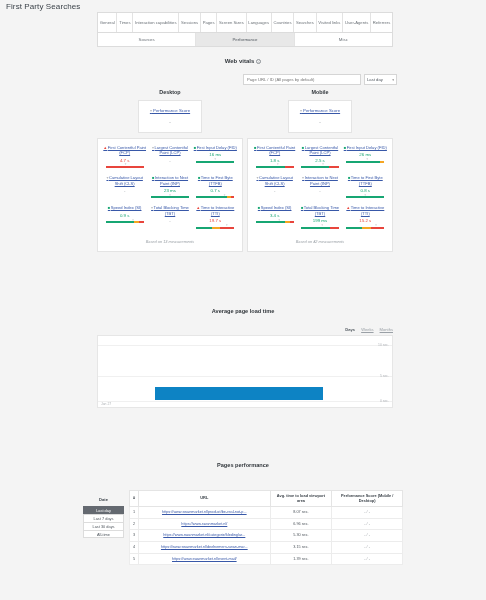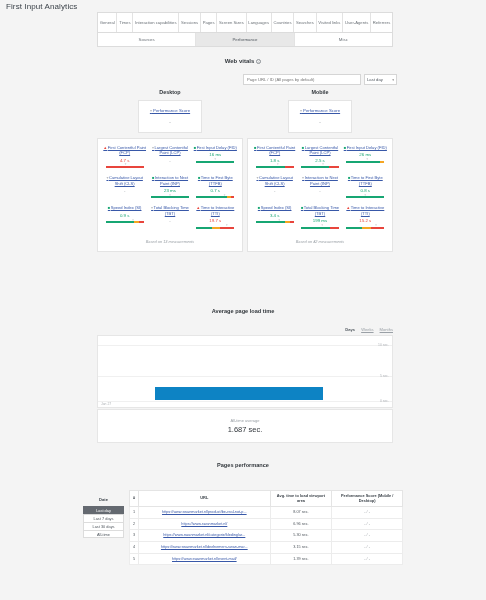--- a/index.html
+++ b/index.html
@@ -175,21 +175,21 @@
   .col-idx { width: 9px; }
   .col-url { width: 132px; }
   .col-time { width: 62px; }
   .col-score { width: 71px; }
 </style>
 </head>
 <body>
 
 <div class="page">
 
-  <div class="app-title">First Input Analytics</div>
+  <div class="app-title">First Party Searches</div>
 
   <div class="tabs-wrap">
     <div class="tab-row-top" id="tabs-top">
         <div class="tab-top">General</div>
         <div class="tab-top">Times</div>
         <div class="tab-top">Interaction capabilities</div>
         <div class="tab-top">Sessions</div>
         <div class="tab-top">Pages</div>
         <div class="tab-top">Screen Sizes</div>
         <div class="tab-top">Languages</div>
@@ -394,24 +394,20 @@
     <div class="grid-line" style="top:9px"></div>
     <div class="grid-line" style="top:40px"></div>
     <div class="grid-line" style="top:65px"></div>
     <div class="y-lab" style="top:9px">10 sec.</div>
     <div class="y-lab" style="top:40px">5 sec.</div>
     <div class="y-lab" style="top:65px">0 sec.</div>
     <div class="x-lab">Jan 27</div>
     <div class="bar" id="chart-bar" style="left: 57px; top: 51px; width: 168.282px; height: 13px;"></div>
   </div>
 
-  <div class="avg-box">
-    <div class="avg-label">All-time average</div>
-    <div class="avg-value">1.687 sec.</div>
-  </div>
 
   <div class="pp-title">Pages performance</div>
 
   <div class="date-filter">
     <div class="df-head">Date</div>
     <div id="date-buttons">
         <div class="df-btn active">Last day</div>
         <div class="df-btn">Last 7 days</div>
         <div class="df-btn">Last 30 days</div>
         <div class="df-btn">All-time</div>

